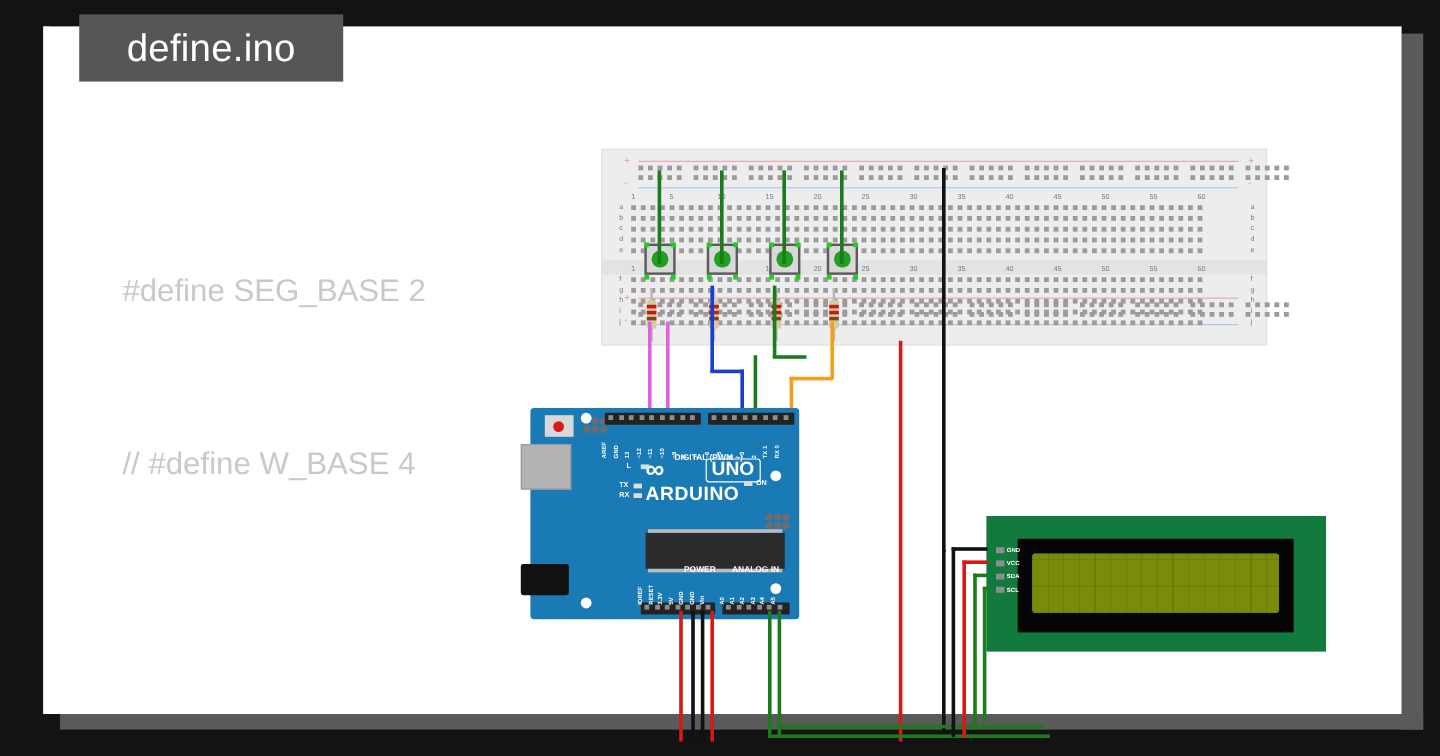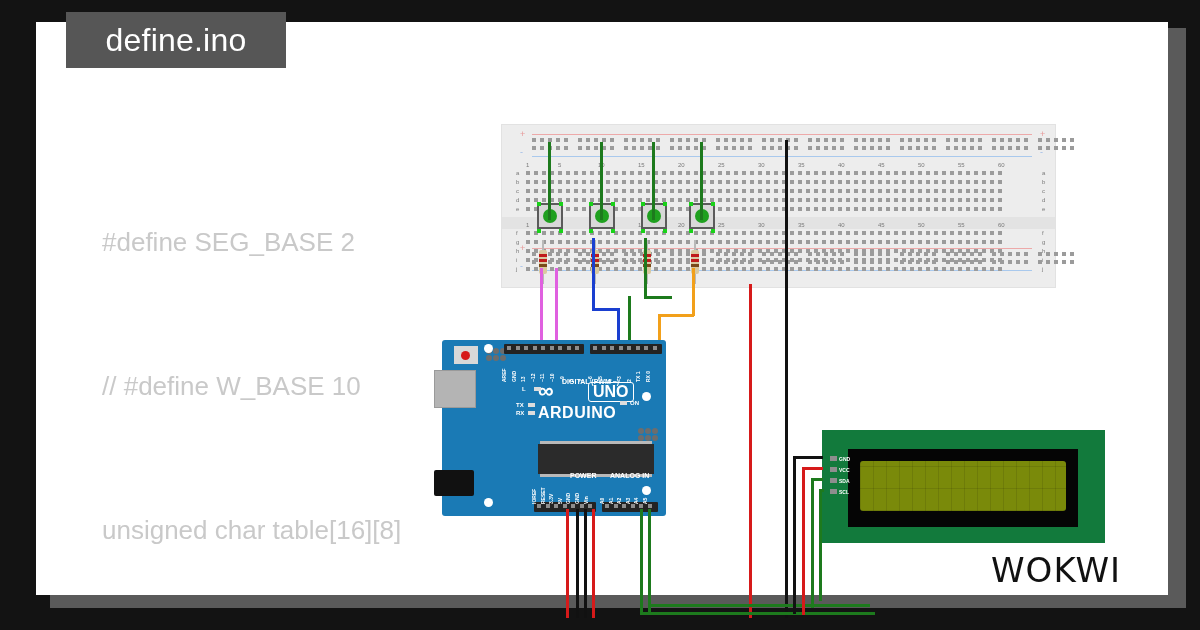--- a/index.html
+++ b/index.html
@@ -97,22 +97,21 @@
 <div class="frame">
 
   <div class="shadow-right"></div>
   <div class="shadow-bottom"></div>
   <div class="card-edge"></div>
 
   <div class="card">
 
     <div class="code">
       <div>#define SEG_BASE 2</div>
-      <div>// #define W_BASE 10</div>
-      <div>unsigned char table[16][8]</div>
+      <div>// #define W_BASE 4</div>
       
       
       
       
       
       
       
       
     </div>
 
@@ -1250,19 +1249,18 @@
         <div class="wire" style="left:757px;top:434px;width:30px;height:3px;background:#111111"></div>
         <div class="wire" style="left:766px;top:445px;width:21px;height:3px;background:#d61a1a"></div>
         <div class="wire" style="left:775px;top:456px;width:12px;height:3px;background:#1d7a1d"></div>
         <div class="wire" style="left:783px;top:467px;width:5px;height:3px;background:#1d7a1d"></div>
         <div class="wire" style="left:775px;top:456px;width:3px;height:130px;background:#1d7a1d"></div>
         <div class="wire" style="left:783px;top:467px;width:3px;height:112px;background:#1d7a1d"></div>
         <div class="wire" style="left:757px;top:434px;width:3px;height:158px;background:#111111"></div>
         <div class="wire" style="left:766px;top:445px;width:3px;height:148px;background:#d61a1a"></div>
       </div>
 
-    <div class="logo">WOKWI</div>
   </div>
 
   <div class="tab">
     <span class="tab-label">define.ino</span>
   </div>
 </div>
 
 </body></html>

